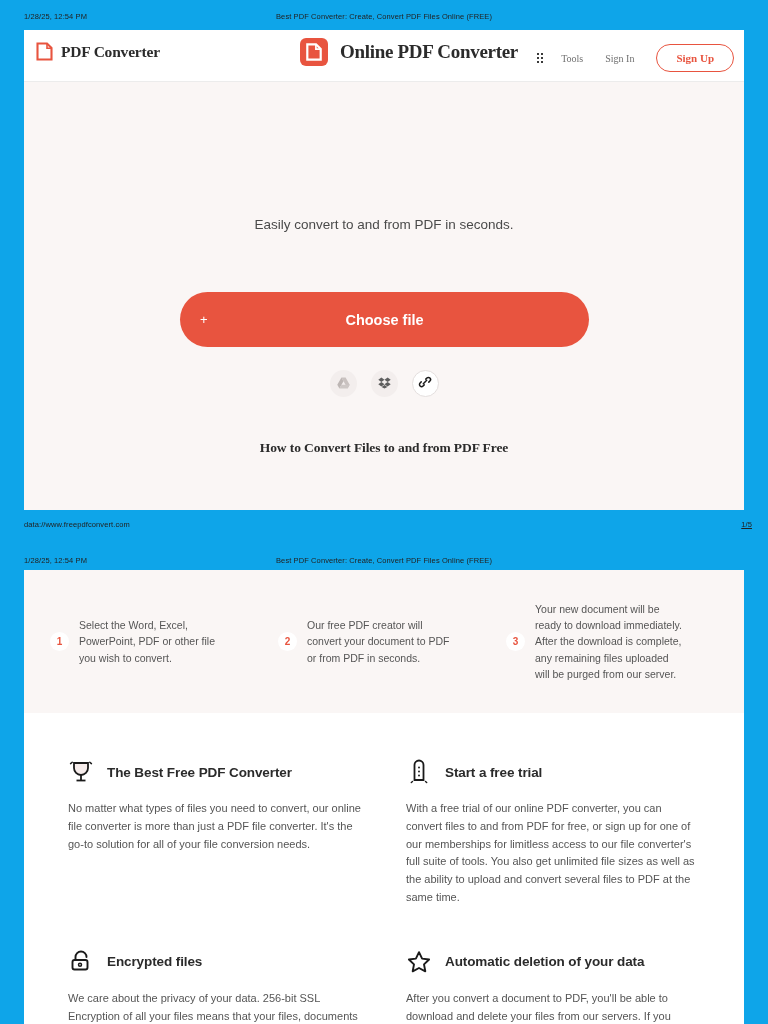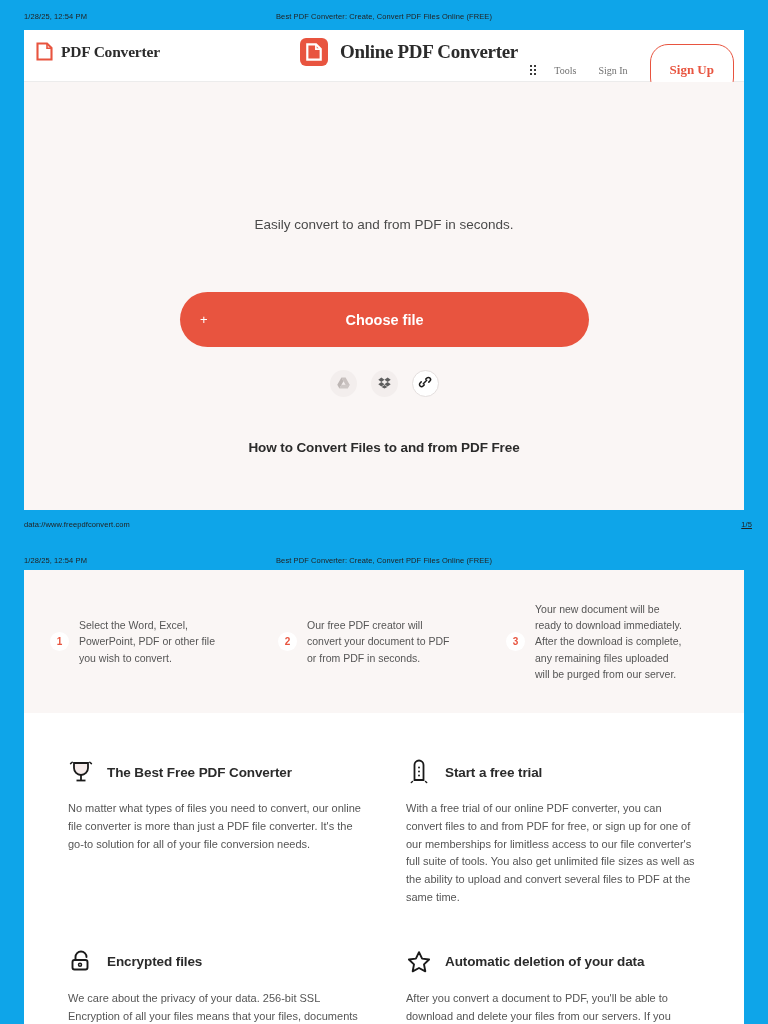--- a/index.html
+++ b/index.html
@@ -99,26 +99,26 @@
   }
   .grid-dots {
     display: grid;
     grid-template-columns: 2.4px 2.4px;
     grid-template-rows: 2.4px 2.4px 2.4px;
     gap: 1.6px;
   }
   .grid-dots i { display:block; width:2.4px; height:2.4px; background:#3a3a3a; }
 
   .signup-btn {
-    font-size: 13px;
+    font-size: 11px;
     font-weight: bold;
     color: #e8543f;
     border: 1.5px solid #e8543f;
     border-radius: 18px;
-    padding: 17px 19px;
+    padding: 7px 19px;
     background: #fff;
     white-space: nowrap;
   }
 
   .hero {
     position: relative;
     height: 428px;
     background: #faf6f5;
   }
 
@@ -171,20 +171,21 @@
   }
 
   .how-title {
     position: absolute;
     top: 358px; left: 0; right: 0;
     text-align: center;
     font-size: 13.5px;
     font-weight: bold;
     color: #2b2b2b;
     letter-spacing: -0.1px;
+    font-family: Liberation Serif, serif;
   }
 
   
   .sheet2 {
     position: absolute;
     top: 570px; left: 24px;
     width: 720px;
     background: #ffffff;
   }
 

